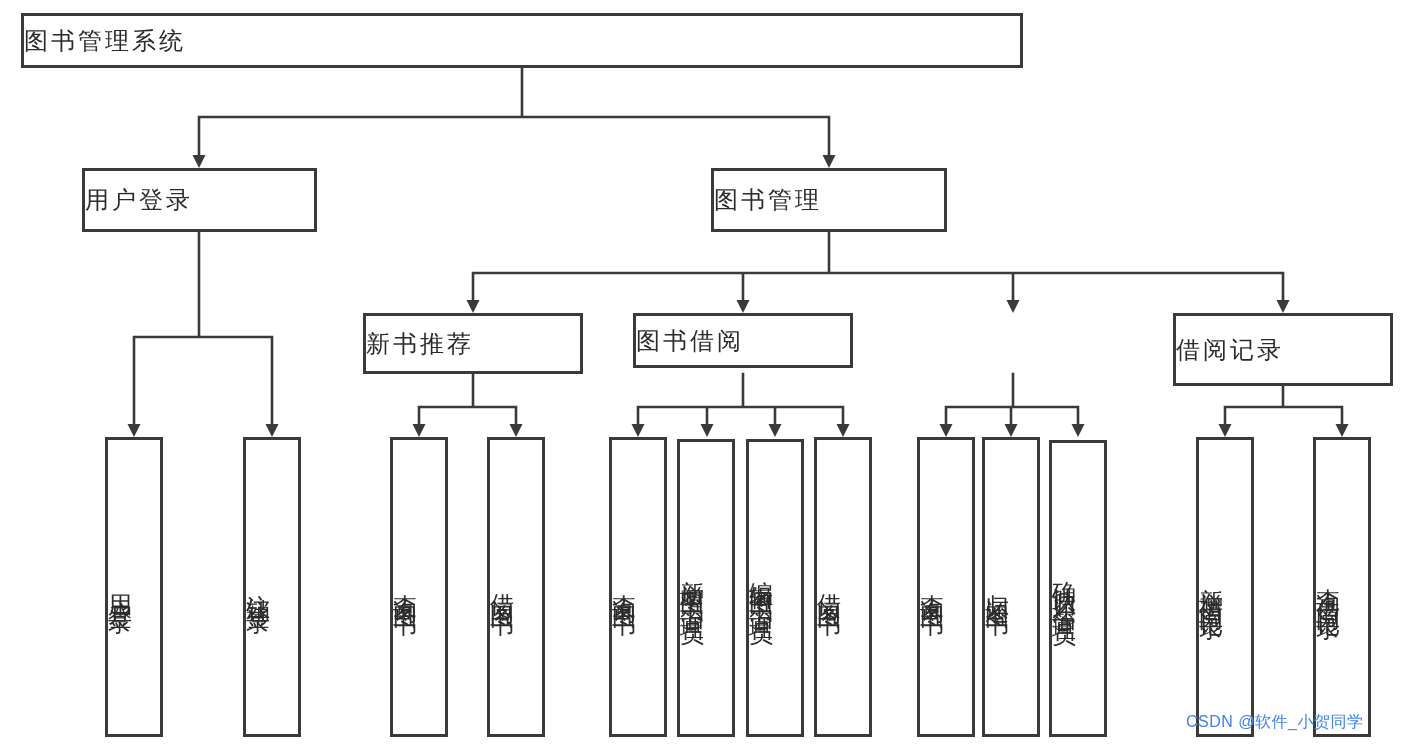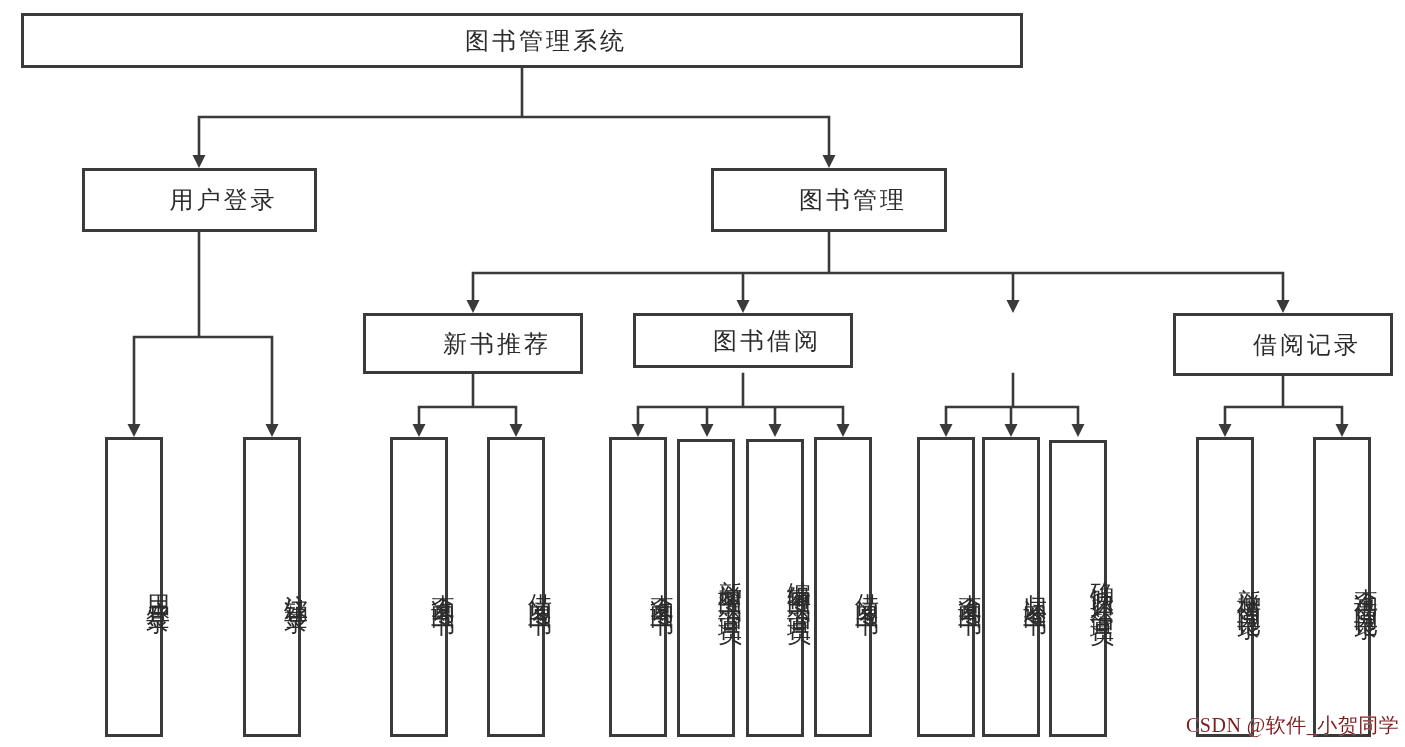--- a/index.html
+++ b/index.html
@@ -17,47 +17,45 @@
     width: 1405px; height: 747px;
     pointer-events: none;
   }
   .node {
     position: absolute;
     box-sizing: border-box;
     border: 3px solid #3a3a3a;
     background: #ffffff;
     display: flex;
     align-items: center;
-    justify-content: center;
+    justify-content: flex-start;
     color: #2b2b2b;
-    padding-left: 48px;
   }
   .node.hbox .lbl {
     font-size: 24px;
     letter-spacing: 3px;
     white-space: nowrap;
   }
   .node.vbox .lbl {
     writing-mode: vertical-rl;
     text-orientation: mixed;
     font-size: 24px;
     letter-spacing: 6px;
     line-height: 1;
   }
   .watermark {
     position: absolute;
     left: 1186px;
     top: 712px;
-    font-size: 20px;
-    color: #7f1d1d;
+    font-size: 16px;
+    color: #3b82f6;
     letter-spacing: 0.5px;
     white-space: nowrap;
     z-index: 5;
     text-shadow: 0 0 1px #ffffff;
-    font-family: Liberation Serif, serif;
   }
 </style>
 </head>
 <body>
 
 <div class="canvas">
 
   <svg class="connectors" width="1405" height="747" viewBox="0 0 1405 747" xmlns="http://www.w3.org/2000/svg">
     <g stroke="#3a3a3a" stroke-width="2.6" fill="none" stroke-linecap="square">
       <path d="M522 68 V117 M199 117 H829 M199 117 V156 M829 117 V156"></path>
@@ -101,21 +99,21 @@
   <div class="node hbox" style="left:711px;top:168px;width:236px;height:64px">
     <span class="lbl">图书管理</span>
   </div>
 
   <div class="node hbox" style="left:363px;top:313px;width:220px;height:61px">
     <span class="lbl">新书推荐</span>
   </div>
   <div class="node hbox" style="left:633px;top:313px;width:220px;height:55px">
     <span class="lbl">图书借阅</span>
   </div>
-  <div class="node hbox" style="left:1173px;top:313px;width:220px;height:63px">
+  <div class="node hbox" style="left:1173px;top:313px;width:220px;height:73px">
     <span class="lbl">借阅记录</span>
   </div>
 
   <div class="node vbox" style="left:105px;top:437px;width:58px;height:300px">
     <span class="lbl">用户登录</span>
   </div>
   <div class="node vbox" style="left:243px;top:437px;width:58px;height:300px">
     <span class="lbl">注销登录</span>
   </div>
 

